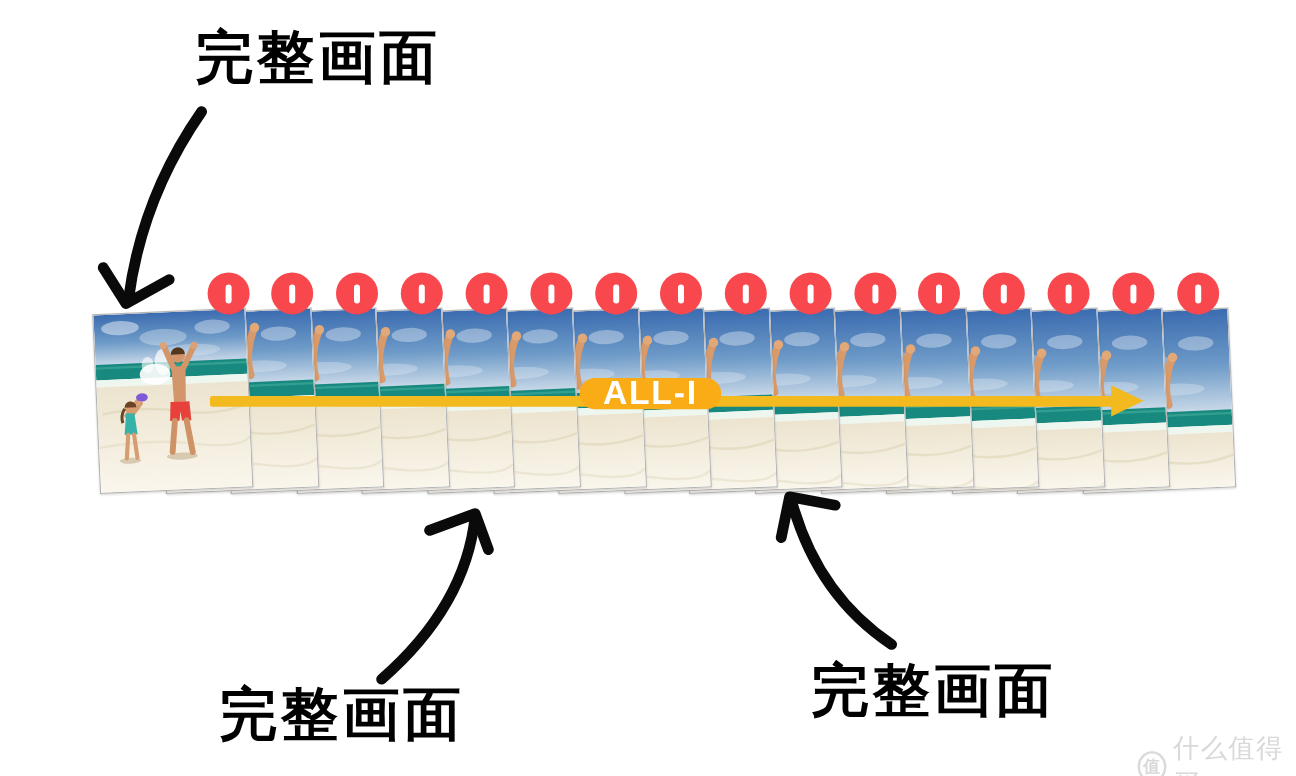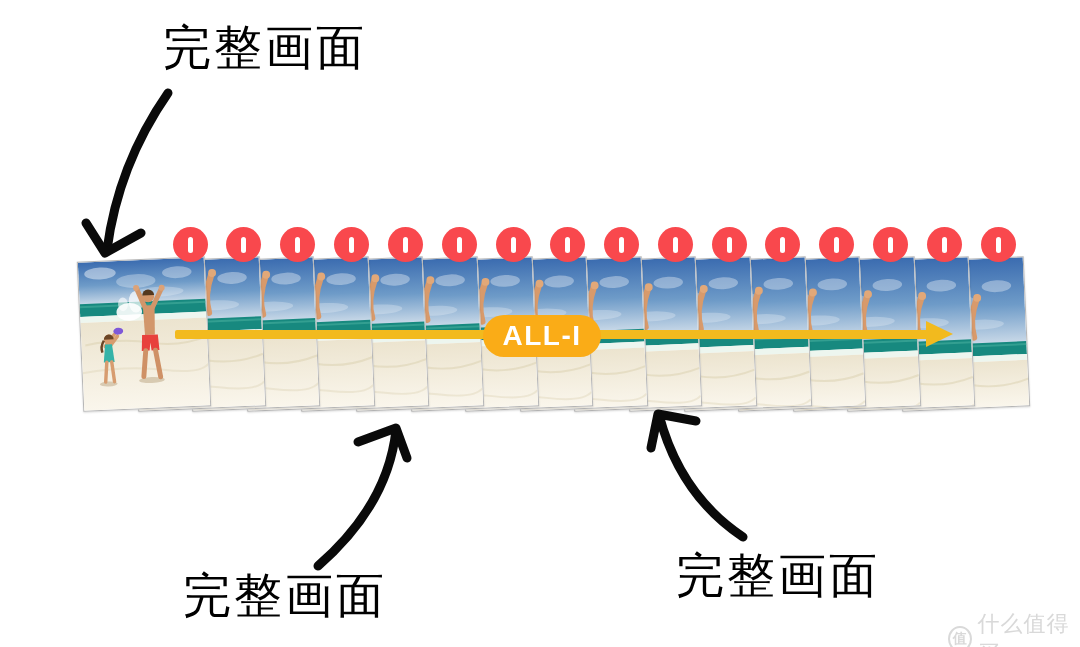--- a/index.html
+++ b/index.html
@@ -1,21 +1,21 @@
 <!DOCTYPE html>
 <html style="--badge-red: #f9484d; --arrow-yellow: #f2ba1e; --pill-orange: #faac17; --label-black: #000000; --watermark-gray: #d9d9d9;"><head>
 <meta charset="utf-8">
 <style>
   html,body{margin:0;padding:0;}
   body{
     width:1080px;height:647px;position:relative;overflow:hidden;background:#ffffff;
     font-family:"Liberation Sans","DejaVu Sans",sans-serif;
   }
   .cjk-label{
-    position:absolute;font-weight:400;font-size:48px;letter-spacing:3px;
+    position:absolute;font-weight:700;font-size:48px;letter-spacing:3px;
     color:var(--label-black,#000);white-space:nowrap;z-index:70;
   }
   #label-top{left:163px;top:16px;}
   #label-bottom-left{left:183px;top:564px;}
   #label-bottom-right{left:676px;top:544px;}
   #frames-layer{position:absolute;left:0;top:0;width:100%;height:100%;z-index:10;}
   .frame{
     position:absolute;width:128px;height:150px;box-sizing:border-box;
     border:1px solid #b6b6b6;background:#fff;transform:rotate(-2.5deg);
     box-shadow:0 1px 2px rgba(0,0,0,0.15);
@@ -30,21 +30,21 @@
   #timeline-band{
     position:absolute;left:175px;top:330px;width:753px;height:9px;border-radius:2px;
     background:var(--arrow-yellow,#f2ba1e);z-index:40;
   }
   #timeline-arrowhead{
     position:absolute;left:926px;top:321px;width:0;height:0;z-index:40;
     border-left:27px solid var(--arrow-yellow,#f2ba1e);
     border-top:13px solid transparent;border-bottom:13px solid transparent;
   }
   #all-i-pill{
-    position:absolute;left:483px;top:315px;width:118px;height:42px;border-radius:21px;
+    position:absolute;left:483px;top:315px;width:118px;height:26px;border-radius:21px;
     background:var(--pill-orange,#faac17);color:#fff;display:flex;align-items:center;justify-content:center;
     font-size:28px;font-weight:bold;letter-spacing:1.5px;z-index:41;
   }
   #arrows-overlay{position:absolute;left:0;top:0;z-index:60;pointer-events:none;}
   #watermark{
     position:absolute;left:948px;top:609px;display:flex;align-items:center;gap:6px;
     color:var(--watermark-gray,#d9d9d9);z-index:5;
   }
   .wm-circle{
     width:22px;height:22px;border:2px solid var(--watermark-gray,#d9d9d9);border-radius:50%;

